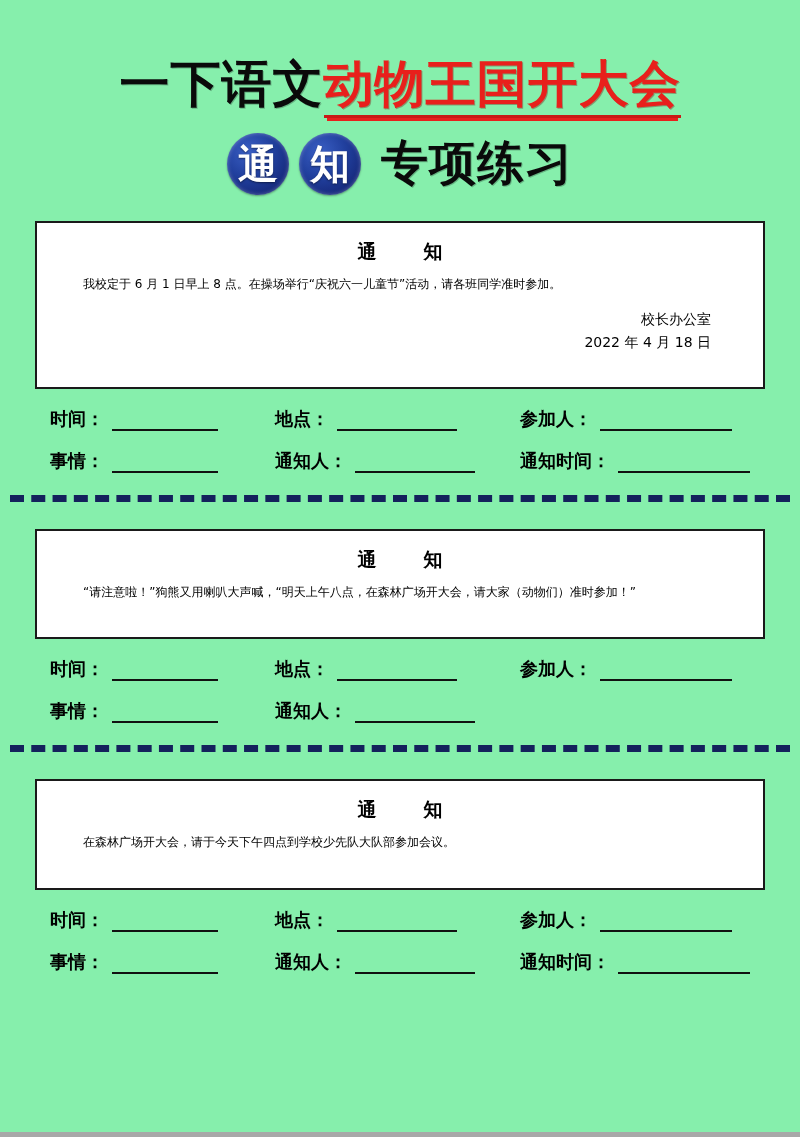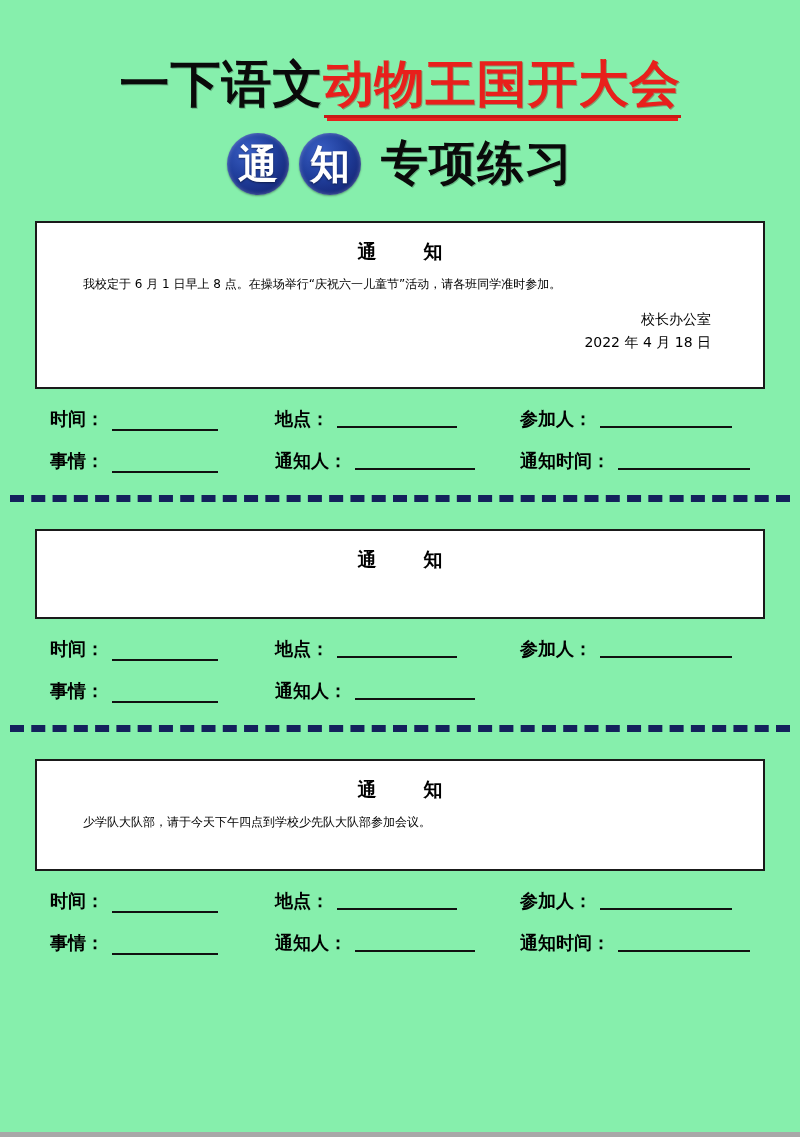--- a/index.html
+++ b/index.html
@@ -138,22 +138,22 @@
     font-size: 18px;
     padding-left: 15px;
     box-sizing: border-box;
   }
   .blank-cell {
     display: flex;
     align-items: flex-end;
     white-space: nowrap;
   }
   .c1 { width: 225px; }
-  .c2 { width: 245px; align-items: center; }
-  .c3 { width: auto; align-items: center; }
+  .c2 { width: 245px; }
+  .c3 { width: auto; }
 
   .blank-label {
     font-weight: 700;
     font-size: 18px;
   }
   .blank-line {
     display: inline-block;
     border-bottom: 2px solid #111111;
     margin-left: 8px;
     height: 16px;
@@ -243,20 +243,21 @@
     </div>
   </div>
 
   <div class="gap-b"></div>
   <div class="divider"></div>
   <div class="gap-c"></div>
 
   <div class="section">
     <div class="notice-box box-pad-s">
       <div class="notice-head">通　知</div>
+      <div class="notice-body">“请注意啦！”狗熊又用喇叭大声喊，“明天上午八点，在森林广场开大会，请大家（动物们）准时参加！”</div>
     </div>
   </div>
 
   <div class="blanks">
     <div class="blank-row">
       <span class="blank-cell c1">
         <span class="blank-label">时间：</span>
         <span class="blank-line w-sm"></span>
       </span>
       <span class="blank-cell c2">
@@ -280,21 +281,21 @@
     </div>
   </div>
 
   <div class="gap-b"></div>
   <div class="divider"></div>
   <div class="gap-c"></div>
 
   <div class="section">
     <div class="notice-box box-pad-m">
       <div class="notice-head">通　知</div>
-      <div class="notice-body">少学队大队部，请于今天下午四点到学校少先队大队部参加会议。</div>
+      <div class="notice-body">在森林广场开大会，请于今天下午四点到学校少先队大队部参加会议。</div>
       <div class="notice-sign">
       </div>
     </div>
   </div>
 
   <div class="blanks">
     <div class="blank-row">
       <span class="blank-cell c1">
         <span class="blank-label">时间：</span>
         <span class="blank-line w-sm"></span>

